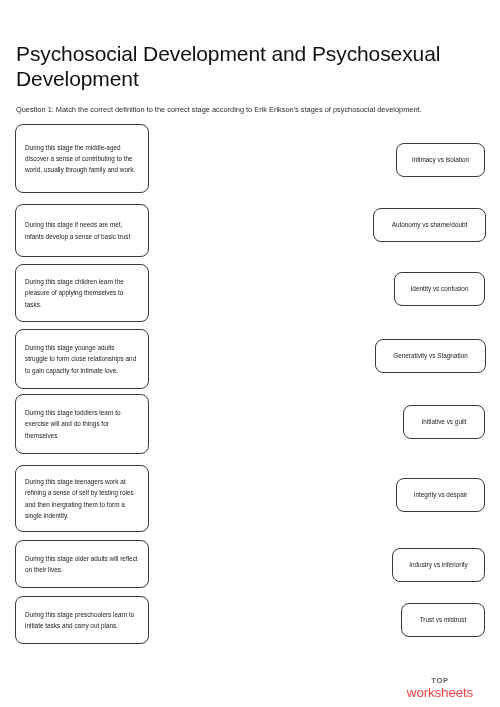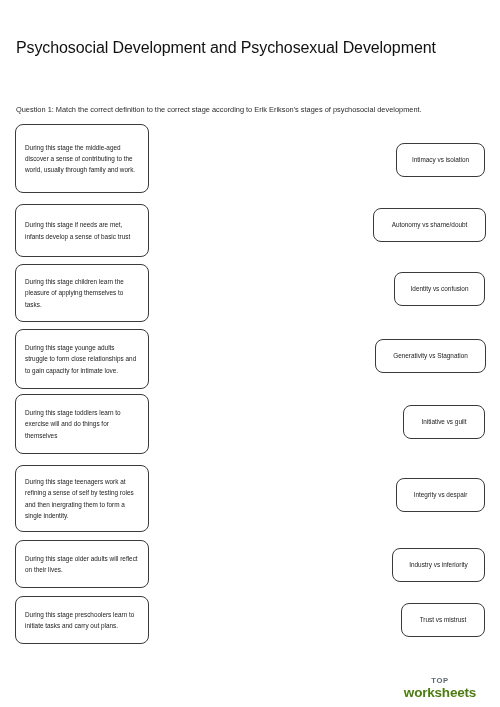--- a/index.html
+++ b/index.html
@@ -22,21 +22,21 @@
     inset: 0;
     background: #ffffff;
   }
 
   
   .page-title {
     position: absolute;
     left: 16px;
     top: 27px;
     width: 470px;
-    font-size: 16px;
+    font-size: 21px;
     font-weight: 500;
     letter-spacing: -0.1px;
     color: #111111;
     line-height: 1.2;
   }
 
   .question-prompt {
     position: absolute;
     left: 16px;
     top: 97px;
@@ -104,23 +104,23 @@
   .brand-top {
     font-size: 7.6px;
     font-weight: 700;
     letter-spacing: 0.6px;
     color: #5c6670;
     display: block;
     margin-bottom: 1px;
   }
   .brand-worksheets {
     font-size: 13.5px;
-    font-weight: 700;
+    font-weight: 400;
     letter-spacing: -0.2px;
-    color: #4d7c0f;
+    color: #ef4444;
     display: block;
   }
 </style>
 </head>
 <body>
 
 <div class="page">
 
   <h1 class="page-title">Psychosocial Development and Psychosexual Development</h1>
 

